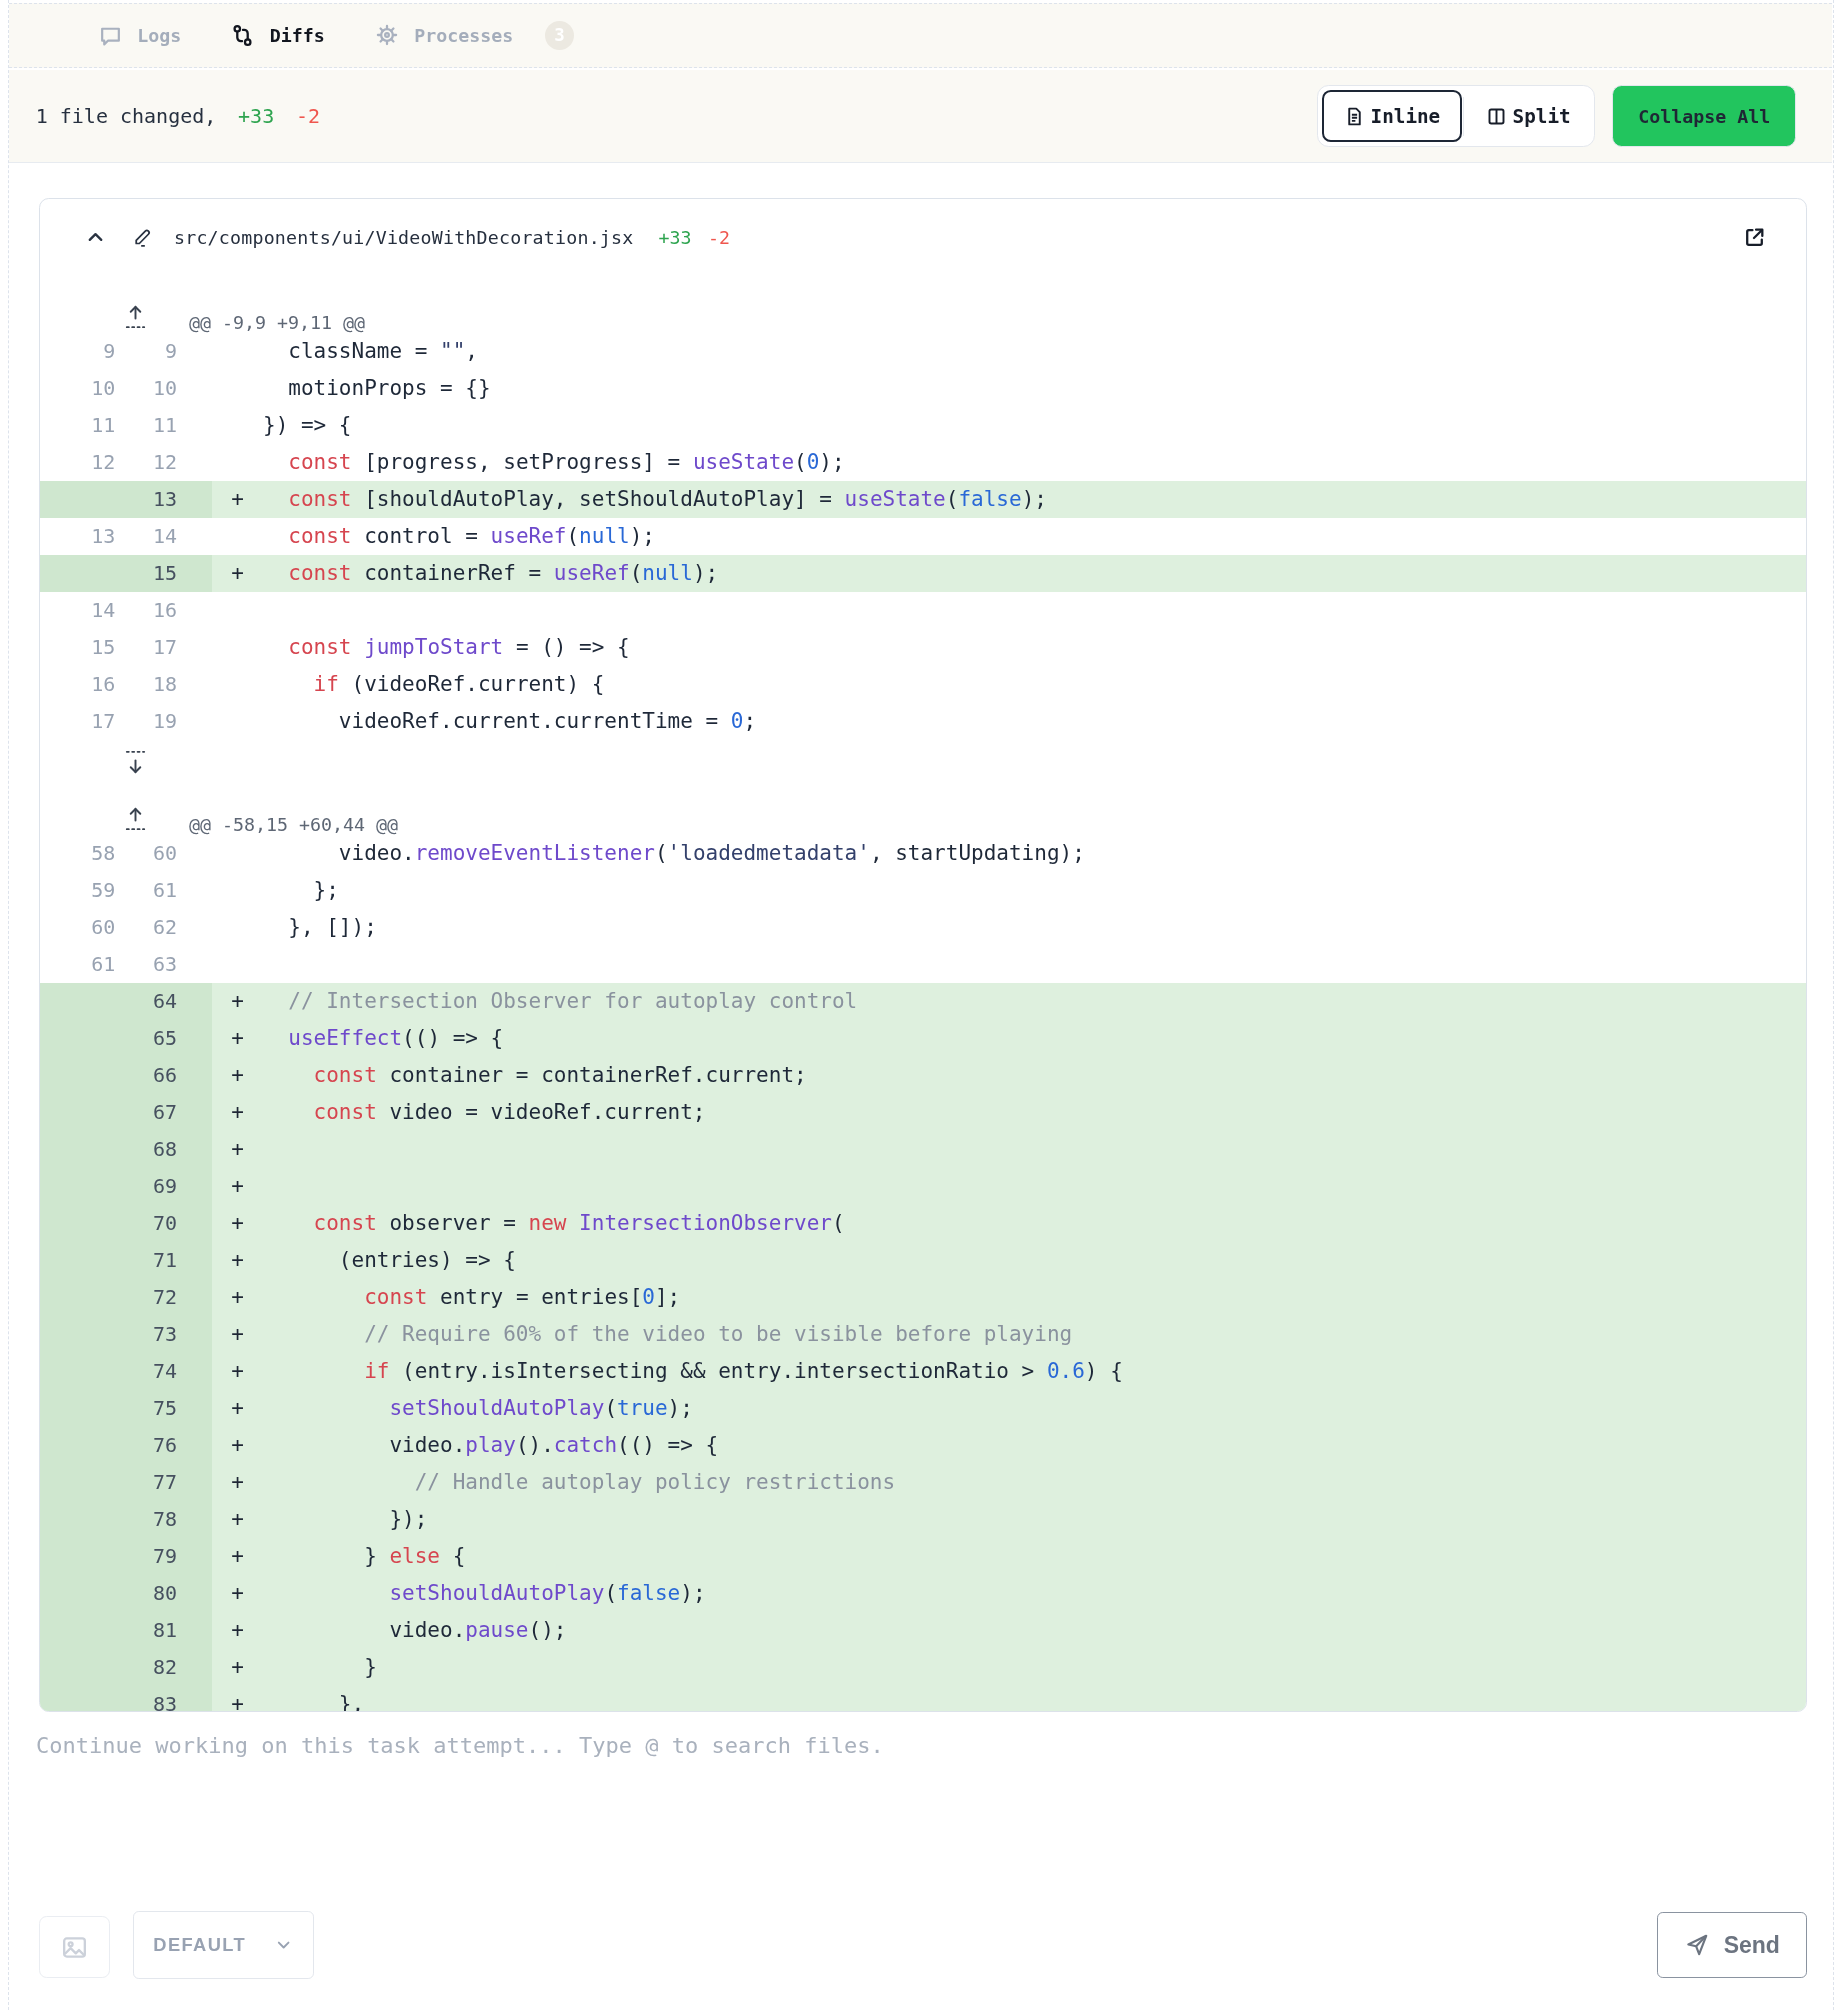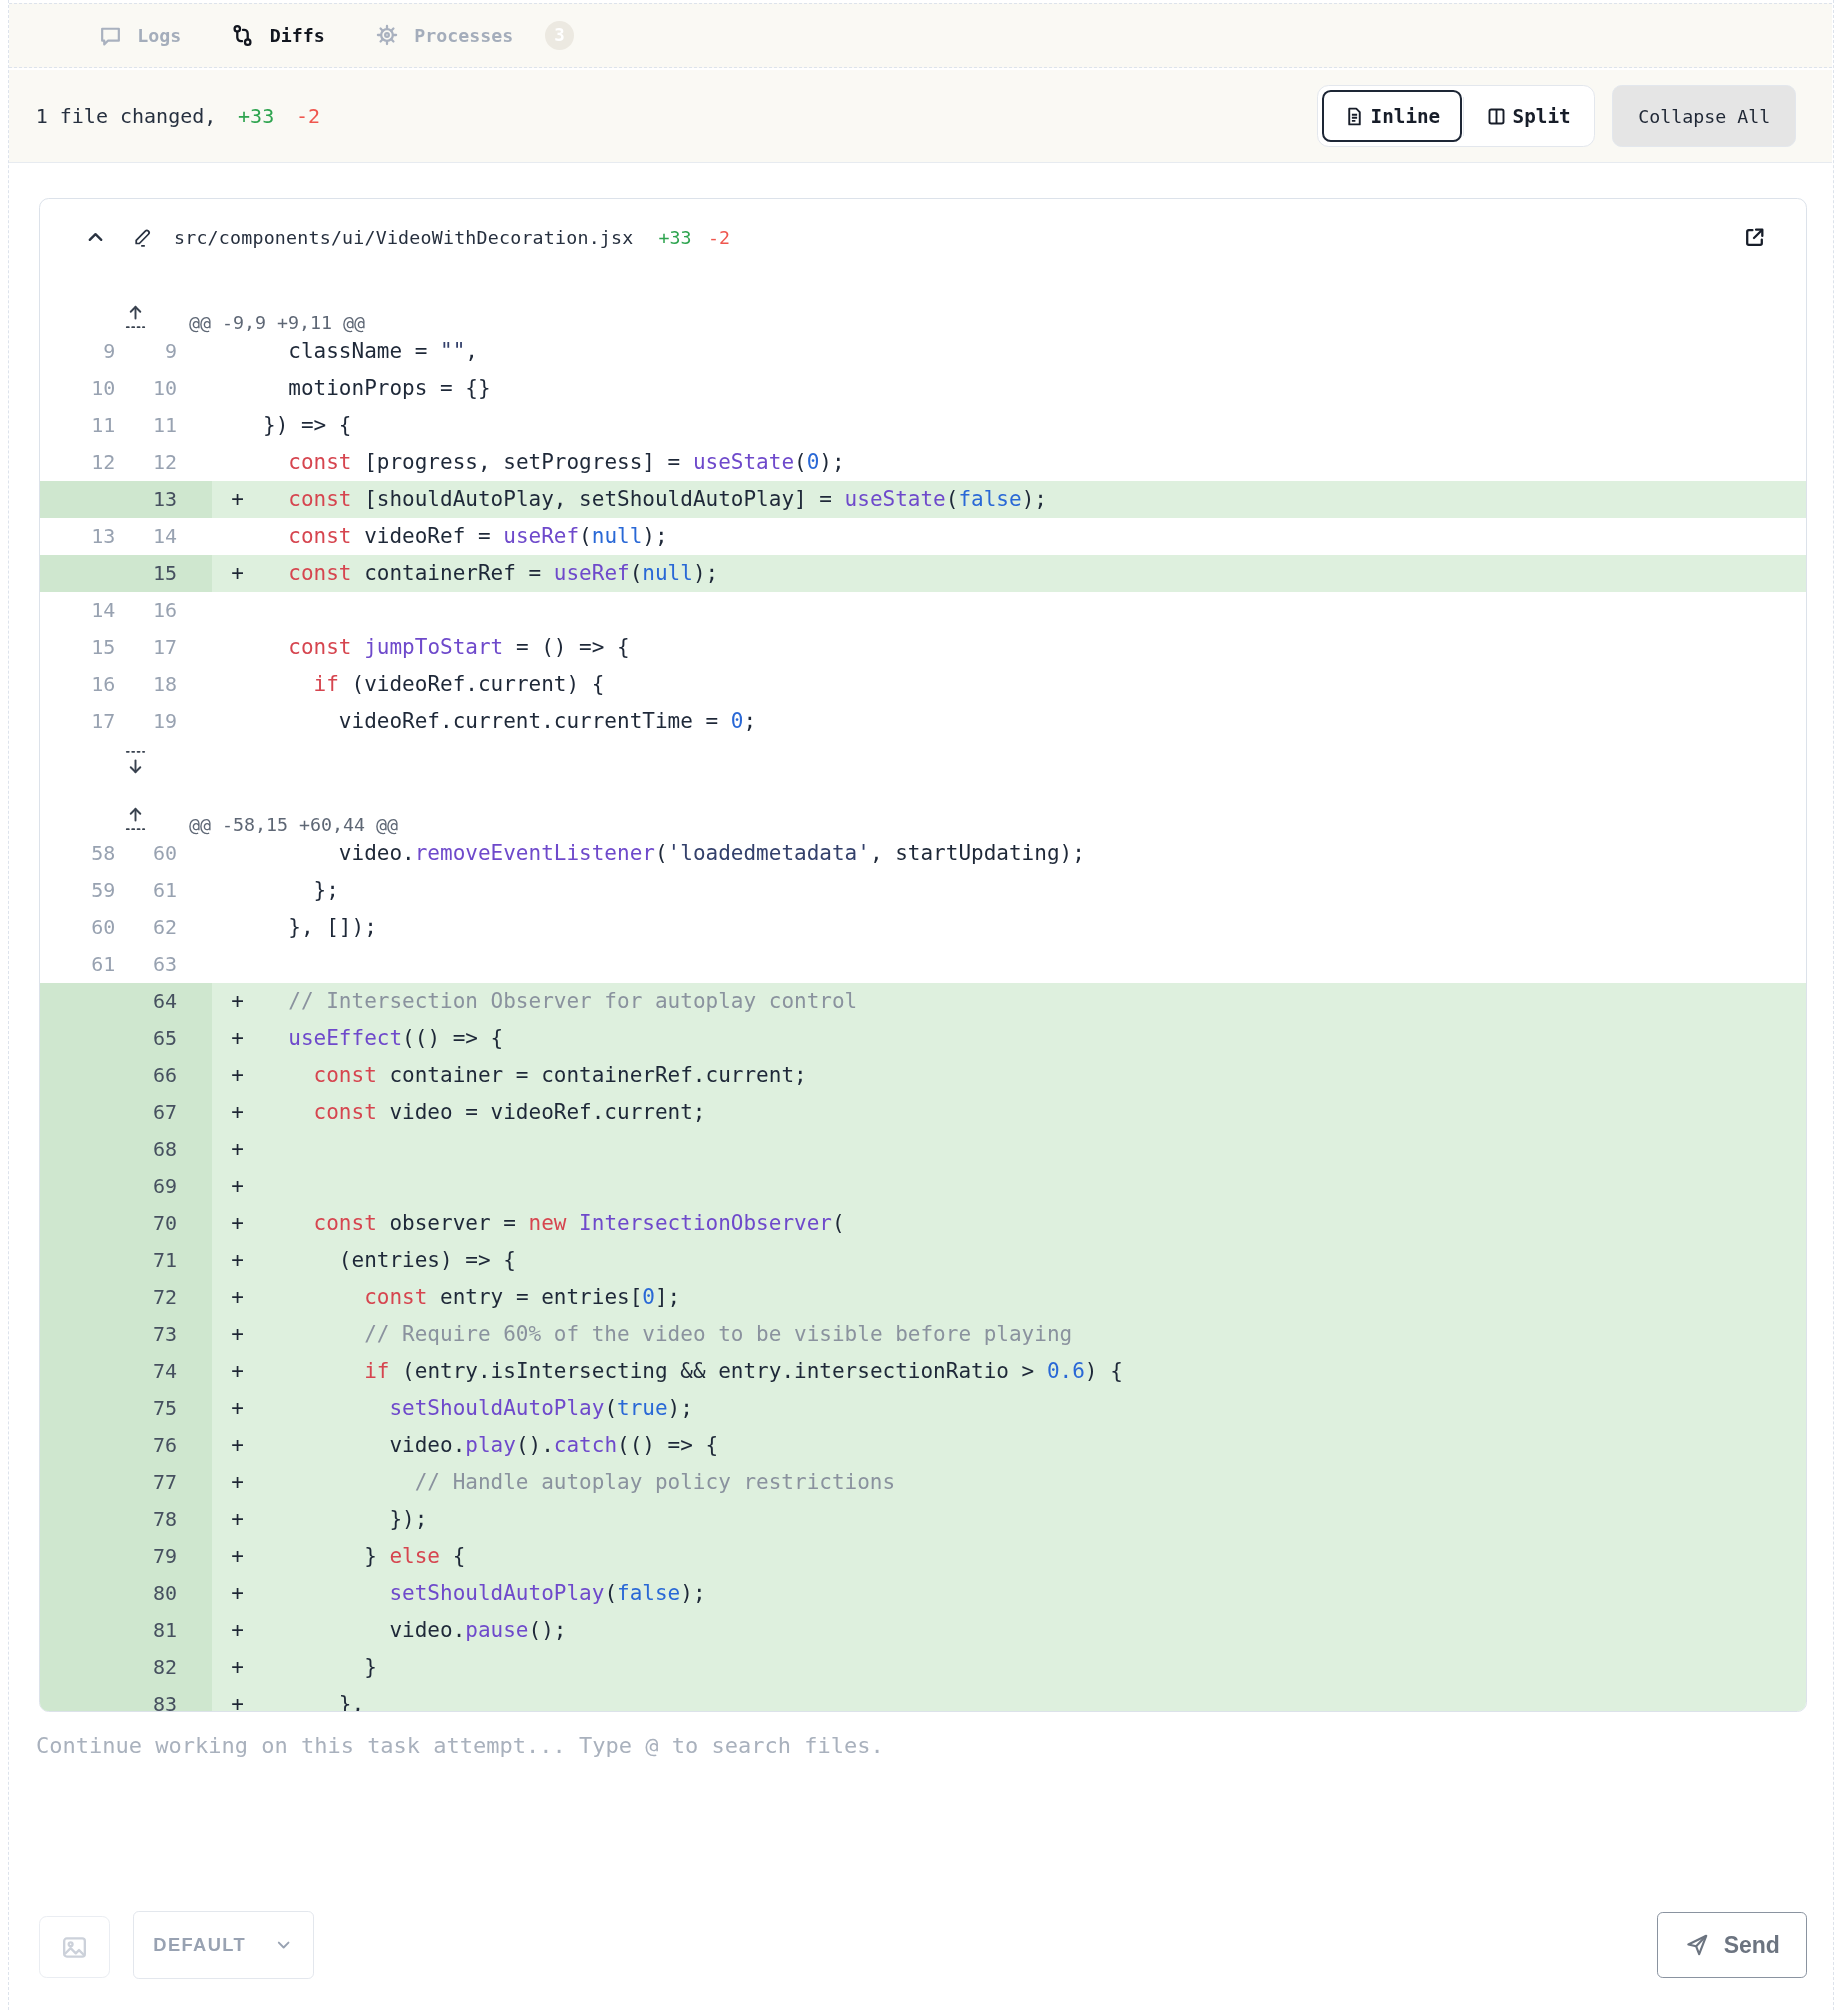--- a/index.html
+++ b/index.html
@@ -32,21 +32,21 @@
   .summarybar{position:absolute;left:8.7px;right:9.7px;top:70px;height:93px;background:var(--cream);
     border-bottom:1px solid #e7ebf0;display:flex;align-items:center;padding:0 36px 0 27px;z-index:1}
   .summary-text{font-size:20px;color:#26303f}
   .summary-text .add{color:var(--plus)} .summary-text .del{color:var(--minus)}
   .bar-actions{margin-left:auto;display:flex;align-items:center;gap:17.4px}
   .segmented{display:flex;align-items:center;background:#fff;border:1px solid #e3e7ed;border-radius:11.6px;height:62px;padding:3.9px}
   .seg-btn{display:flex;align-items:center;gap:6px;font-size:19.3px;font-weight:bold;color:#171d29;height:52px;padding:0 19.3px;border-radius:8.7px}
   .seg-btn.selected{border:2.9px solid #1d2635}
   .seg-divider{width:1px;height:39px;background:#e6eaef;margin:0 1.9px}
   .collapse-btn{height:62px;padding:0 25px;border:1px solid #e3e7ed;border-radius:9.7px;
-    background:#e5e5e5;font-size:18.3px;font-weight:normal;color:#1f2735}
+    background:#22c55e;font-size:18.3px;font-weight:bold;color:#1f2735}
 
   
   .card{position:absolute;left:39px;top:198px;width:1768px;height:1514px;background:#fff;
     border:1px solid var(--cardborder);border-radius:9.7px;overflow:hidden;z-index:1}
   .file-header{height:77px;display:flex;align-items:center;padding:0 39px 0 44px}
   .collapse-file{color:#2a3342;margin-right:25px}
   .pencil{color:#2a3342;margin-right:20px}
   .file-path{font-size:18.3px;color:#262f3e;letter-spacing:0.2px}
   .file-add{font-size:18.3px;color:var(--plus);margin-left:25px}
   .file-del{font-size:18.3px;color:var(--minus);margin-left:16.4px}
@@ -185,21 +185,21 @@
             <path d="M4 24 H22" stroke-dasharray="2 3.6"></path>
           </svg>
         </button>
         <span class="hunk-label">@@ -9,9 +9,11 @@</span>
       </div>
       <div class="drow"><span class="col-old">9</span><span class="col-new">9</span><span class="col-mark"></span><span class="col-code"><span class="tk-p">  className = </span><span class="tk-s">""</span><span class="tk-p">,</span></span></div>
       <div class="drow"><span class="col-old">10</span><span class="col-new">10</span><span class="col-mark"></span><span class="col-code"><span class="tk-p">  motionProps = {}</span></span></div>
       <div class="drow"><span class="col-old">11</span><span class="col-new">11</span><span class="col-mark"></span><span class="col-code"><span class="tk-p">}) =&gt; {</span></span></div>
       <div class="drow"><span class="col-old">12</span><span class="col-new">12</span><span class="col-mark"></span><span class="col-code"><span class="tk-p">  </span><span class="tk-k">const</span><span class="tk-p"> [progress, setProgress] = </span><span class="tk-f">useState</span><span class="tk-p">(</span><span class="tk-n">0</span><span class="tk-p">);</span></span></div>
       <div class="drow added"><span class="col-old"></span><span class="col-new">13</span><span class="col-mark">+</span><span class="col-code"><span class="tk-p">  </span><span class="tk-k">const</span><span class="tk-p"> [shouldAutoPlay, setShouldAutoPlay] = </span><span class="tk-f">useState</span><span class="tk-p">(</span><span class="tk-n">false</span><span class="tk-p">);</span></span></div>
-      <div class="drow"><span class="col-old">13</span><span class="col-new">14</span><span class="col-mark"></span><span class="col-code"><span class="tk-p">  </span><span class="tk-k">const</span><span class="tk-p"> videoRef = </span><span class="tk-f">useRef</span><span class="tk-p">(</span><span class="tk-n">null</span><span class="tk-p">);</span></span></div>
+      <div class="drow"><span class="col-old">13</span><span class="col-new">14</span><span class="col-mark"></span><span class="col-code"><span class="tk-p">  </span><span class="tk-k">const</span><span class="tk-p"> control = </span><span class="tk-f">useRef</span><span class="tk-p">(</span><span class="tk-n">null</span><span class="tk-p">);</span></span></div>
       <div class="drow added"><span class="col-old"></span><span class="col-new">15</span><span class="col-mark">+</span><span class="col-code"><span class="tk-p">  </span><span class="tk-k">const</span><span class="tk-p"> containerRef = </span><span class="tk-f">useRef</span><span class="tk-p">(</span><span class="tk-n">null</span><span class="tk-p">);</span></span></div>
       <div class="drow"><span class="col-old">14</span><span class="col-new">16</span><span class="col-mark"></span><span class="col-code"></span></div>
       <div class="drow"><span class="col-old">15</span><span class="col-new">17</span><span class="col-mark"></span><span class="col-code"><span class="tk-p">  </span><span class="tk-k">const</span><span class="tk-p"> </span><span class="tk-f">jumpToStart</span><span class="tk-p"> = () =&gt; {</span></span></div>
       <div class="drow"><span class="col-old">16</span><span class="col-new">18</span><span class="col-mark"></span><span class="col-code"><span class="tk-p">    </span><span class="tk-k">if</span><span class="tk-p"> (videoRef.current) {</span></span></div>
       <div class="drow"><span class="col-old">17</span><span class="col-new">19</span><span class="col-mark"></span><span class="col-code"><span class="tk-p">      videoRef.current.currentTime = </span><span class="tk-n">0</span><span class="tk-p">;</span></span></div>
       <div class="hunk-expand-row">
         <button class="expander">
           <svg width="25" height="29" viewBox="0 0 26 30" fill="none" stroke="currentColor" stroke-width="2" stroke-linecap="round">
             <path d="M4 6 H22" stroke-dasharray="2 3.6"></path>
             <path d="M13 15 V27"></path>

